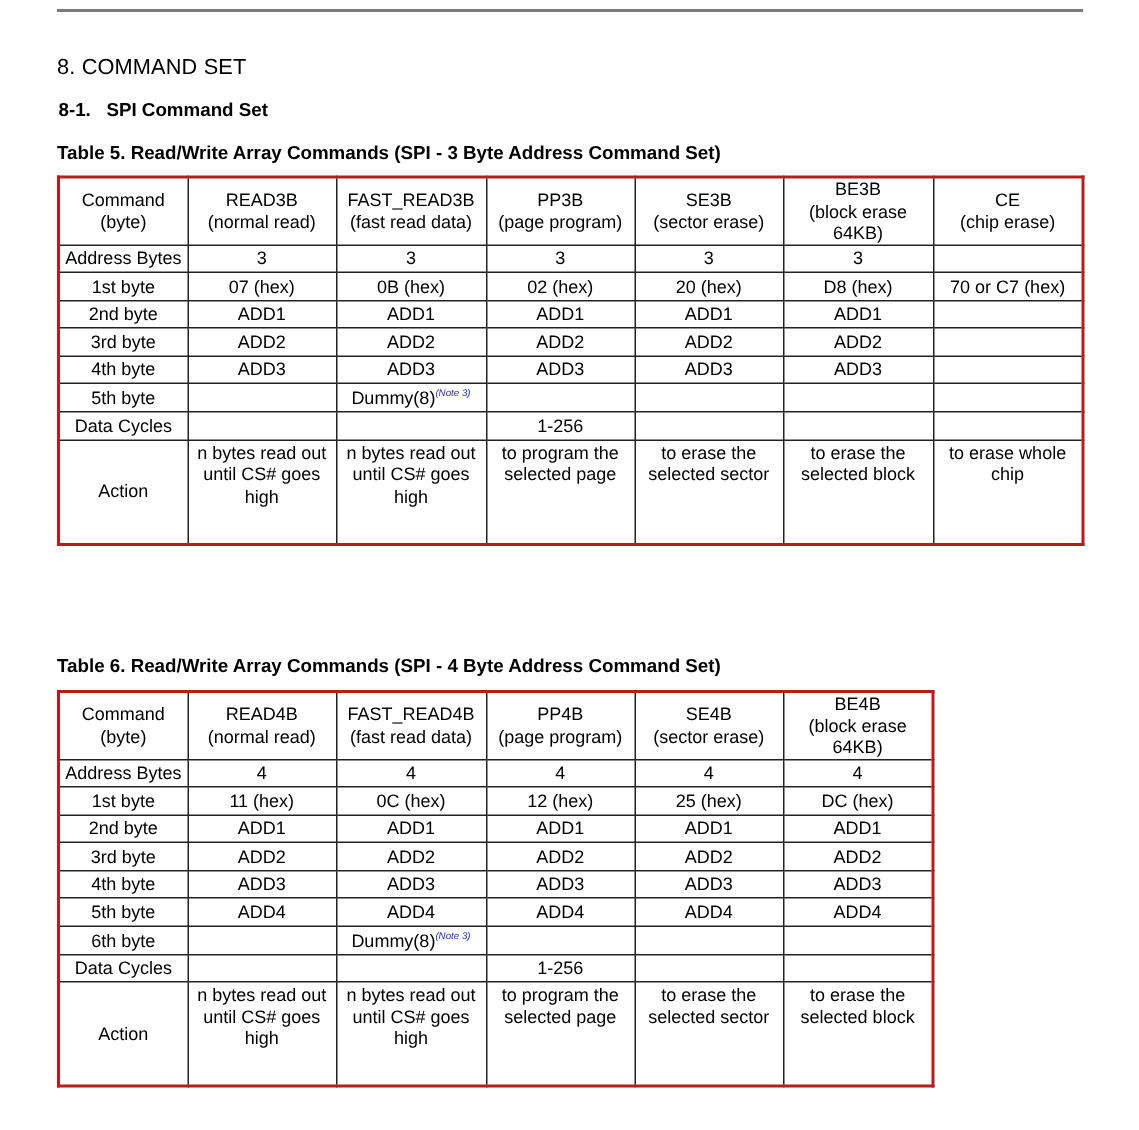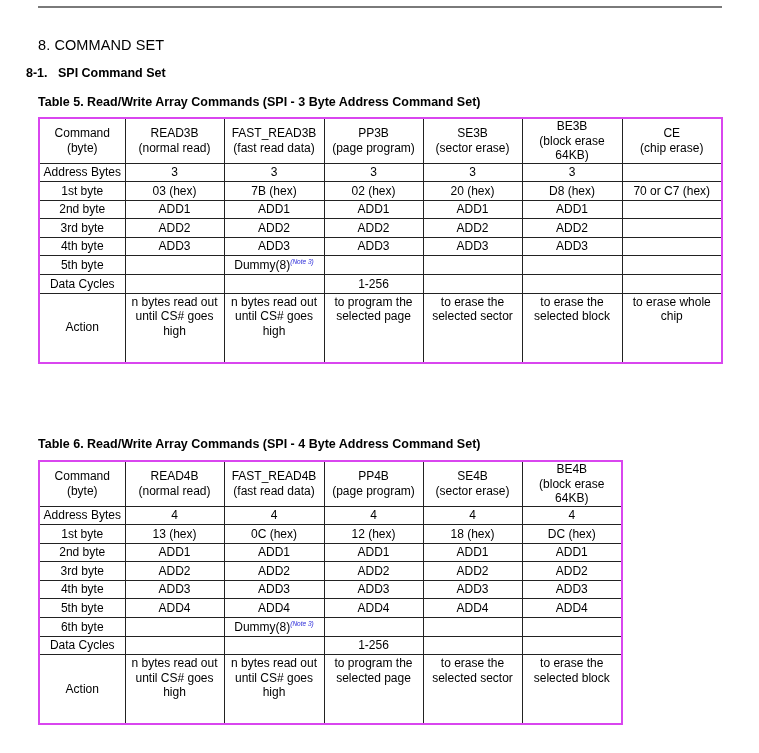--- a/index.html
+++ b/index.html
@@ -9,34 +9,34 @@
   }
   .top-rule {
     position: absolute; left: 38px; top: 6px; width: 684px; height: 2px;
     background: #7a7a7a;
   }
   .h1 {
     position: absolute; left: 38px; top: 37px;
     font-size: 14.5px; font-weight: normal; letter-spacing: 0.1px;
   }
   .h2 {
-    position: absolute; left: 26px; top: 66px;
+    position: absolute; left: 39px; top: 66px;
     font-size: 12.5px; font-weight: bold; white-space: pre;
   }
   .caption {
     position: absolute; left: 38px; font-size: 12.5px; font-weight: bold; text-align: right;
   }
   #cap5 { top: 95px; }
   #cap6 { top: 437px; }
 
   table.cmd {
     position: absolute; left: 38px;
     border-collapse: collapse;
     table-layout: fixed;
-    border: 2px solid #d946ef;
+    border: 2px solid #b91c1c;
     font-size: 12px; line-height: 14.5px;
   }
   table.cmd td {
     border: 1px solid #222;
     text-align: center; vertical-align: middle;
     padding: 0 2px; overflow: hidden; white-space: nowrap;
   }
   table.cmd tr.hdr td { height: 42px; }
   table.cmd tr.row td { height: 17.6px; }
   table.cmd tr.action td { height: 67px; vertical-align: top; padding-top: 1px; white-space: normal; }
@@ -101,22 +101,22 @@
         <td>Address Bytes</td>
         <td><span>3</span></td>
         <td><span>3</span></td>
         <td><span>3</span></td>
         <td><span>3</span></td>
         <td><span>3</span></td>
         <td><span></span></td>
       </tr>
       <tr class="row">
         <td>1st byte</td>
-        <td><span>03 (hex)</span></td>
-        <td><span>7B (hex)</span></td>
+        <td><span>07 (hex)</span></td>
+        <td><span>0B (hex)</span></td>
         <td><span>02 (hex)</span></td>
         <td><span>20 (hex)</span></td>
         <td><span>D8 (hex)</span></td>
         <td><span>70 or C7 (hex)</span></td>
       </tr>
       <tr class="row">
         <td>2nd byte</td>
         <td><span>ADD1</span></td>
         <td><span>ADD1</span></td>
         <td><span>ADD1</span></td>
@@ -212,24 +212,24 @@
       <tr class="row">
         <td>Address Bytes</td>
         <td><span>4</span></td>
         <td><span>4</span></td>
         <td><span>4</span></td>
         <td><span>4</span></td>
         <td><span>4</span></td>
       </tr>
       <tr class="row">
         <td>1st byte</td>
-        <td><span>13 (hex)</span></td>
+        <td><span>11 (hex)</span></td>
         <td><span>0C (hex)</span></td>
         <td><span>12 (hex)</span></td>
-        <td><span>18 (hex)</span></td>
+        <td><span>25 (hex)</span></td>
         <td><span>DC (hex)</span></td>
       </tr>
       <tr class="row">
         <td>2nd byte</td>
         <td><span>ADD1</span></td>
         <td><span>ADD1</span></td>
         <td><span>ADD1</span></td>
         <td><span>ADD1</span></td>
         <td><span>ADD1</span></td>
       </tr>

